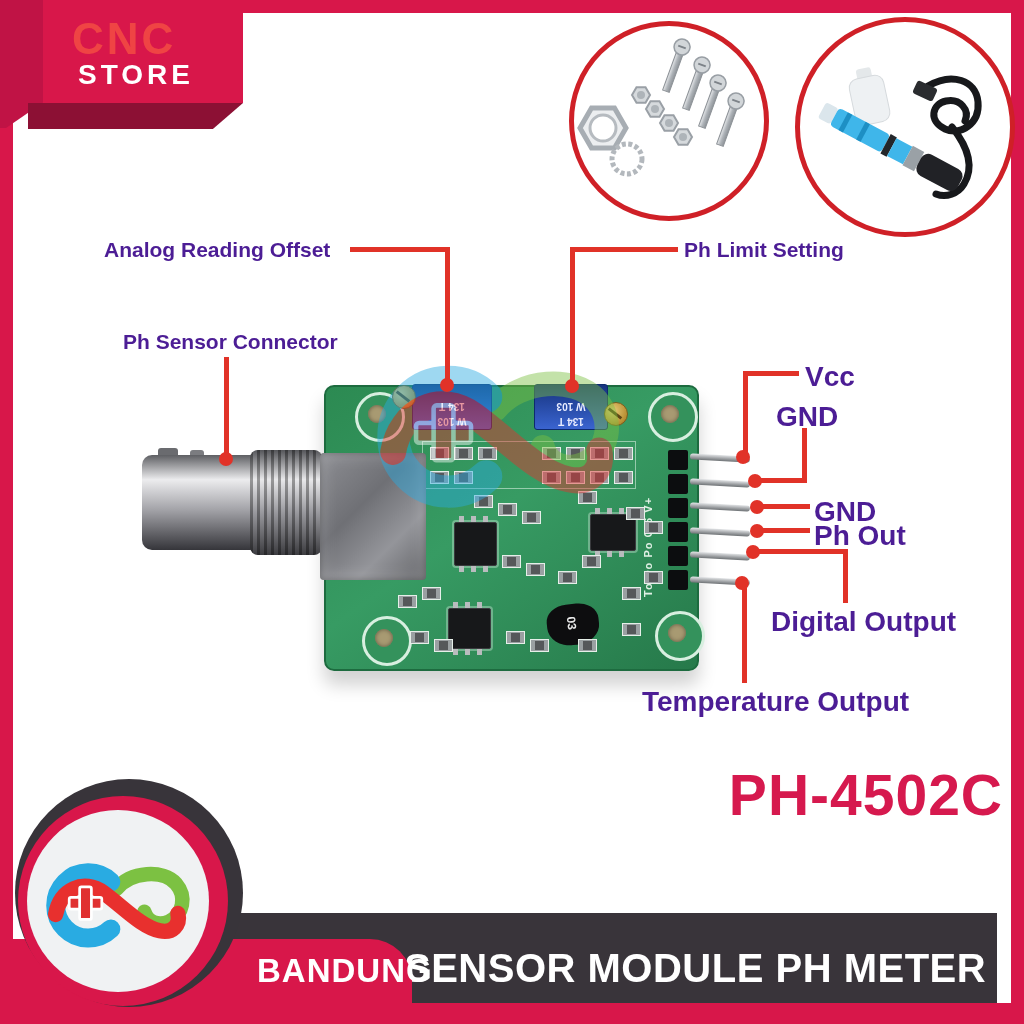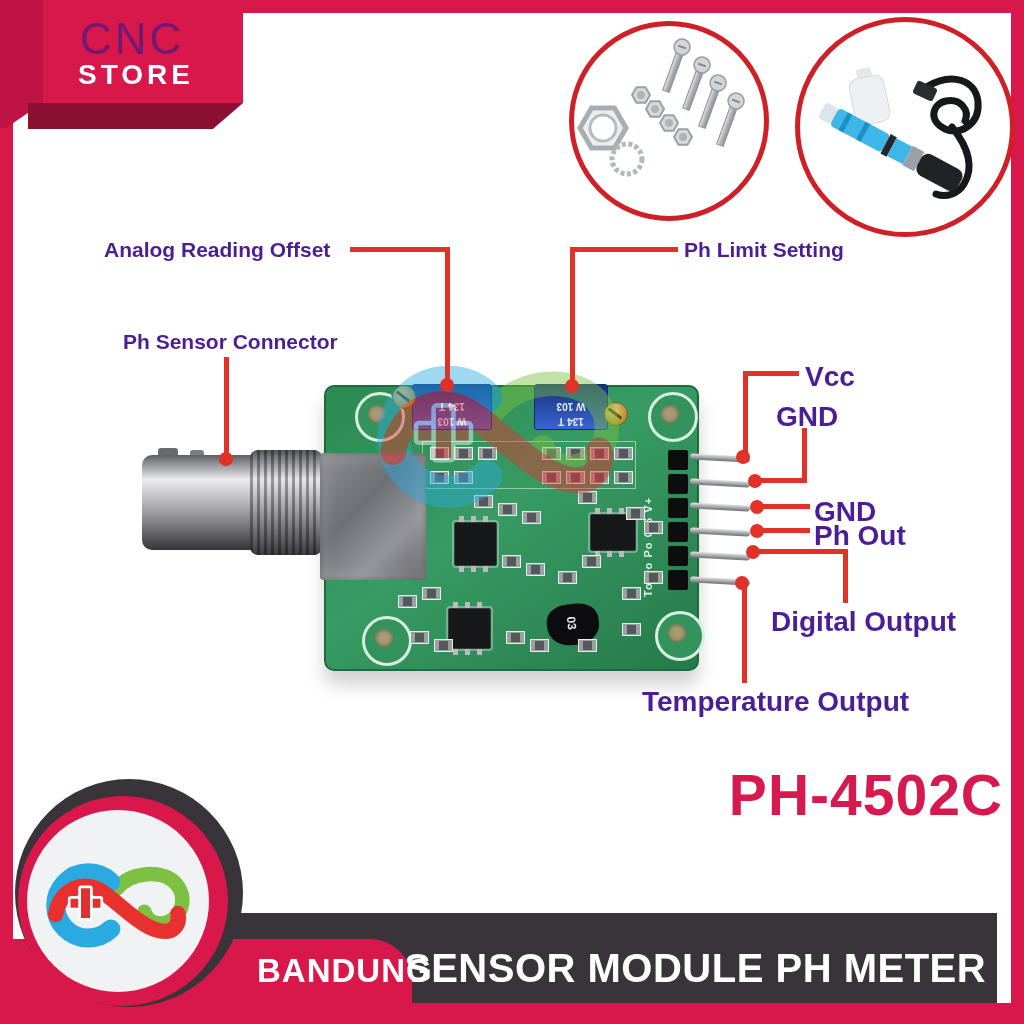--- a/index.html
+++ b/index.html
@@ -13,21 +13,21 @@
   #frame-left{left:0;top:0;width:13px;height:1024px;}
   #frame-right{left:1011px;top:0;width:13px;height:1024px;}
   #frame-bottom{left:0;top:1003px;width:1024px;height:21px;}
 
   
   #banner-face{left:0;top:0;width:243px;height:103px;background:#d8174a;}
   #banner-flap{left:0;top:0;width:43px;height:128px;background:#c01345;
                clip-path:polygon(0 0,100% 0,100% 80%,14% 100%,0 100%);}
   #banner-fold{left:28px;top:103px;width:215px;height:26px;background:#8c1034;
                clip-path:polygon(0 0,100% 0,86% 100%,0 100%);}
-  #banner-line1{left:80px;top:14px;color:#701a75;font-size:44px;font-weight:400;letter-spacing:3px;}
+  #banner-line1{left:72px;top:14px;color:#ef4444;font-size:44px;font-weight:700;letter-spacing:3px;}
   #banner-line2{left:78px;top:59px;color:#fff;font-size:28px;font-weight:900;letter-spacing:4px;}
 
   
   .inset{border:5px solid #cf2027;border-radius:50%;background:#fff;}
   #circle-hardware{left:569px;top:21px;width:190px;height:190px;}
   #circle-probe{left:795px;top:17px;width:210px;height:210px;}
 
   
   .lbl{color:#4c1d95;font-weight:700;white-space:nowrap;}
   .lbl-big{font-size:21px;}

